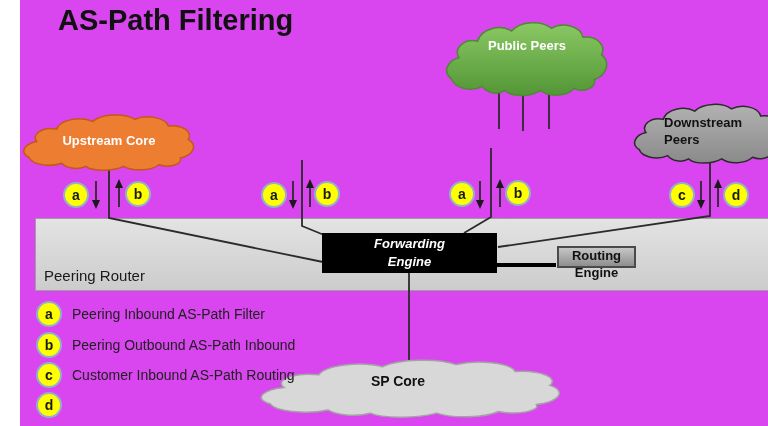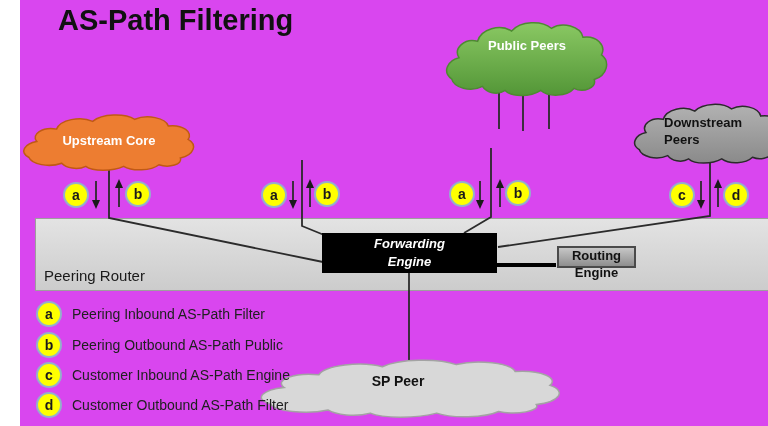--- a/index.html
+++ b/index.html
@@ -120,21 +120,21 @@
     <svg viewBox="0 0 200 120" preserveAspectRatio="none">
       <path class="p-gray" d="M45,103 C30,112 10,105 7,92 C-5,82 2,65 16,61 C9,47 23,32 39,37 C43,19 67,11 81,22 C92,7 118,6 130,18 C144,8 166,15 169,31 C186,28 198,43 192,57 C203,67 199,87 183,93 C186,105 170,113 158,106 C149,118 127,119 117,109 C104,119 81,119 73,109 C63,117 50,112 45,103 Z"></path>
     </svg>
     <div class="cloud-label dark-label" style="padding:0 30px">Downstream Peers</div>
   </div>
 
   <div class="cloud" style="left:240px;top:355px;width:302px;height:64px">
     <svg viewBox="0 0 200 120" preserveAspectRatio="none">
       <path class="p-core" d="M45,103 C30,112 10,105 7,92 C-5,82 2,65 16,61 C9,47 23,32 39,37 C43,19 67,11 81,22 C92,7 118,6 130,18 C144,8 166,15 169,31 C186,28 198,43 192,57 C203,67 199,87 183,93 C186,105 170,113 158,106 C149,118 127,119 117,109 C104,119 81,119 73,109 C63,117 50,112 45,103 Z"></path>
     </svg>
-    <div class="cloud-label dark-label" style="padding-bottom:12px;padding-right:26px;font-size:14px;font-weight:600">SP Peer</div>
+    <div class="cloud-label dark-label" style="padding-bottom:12px;padding-right:26px;font-size:14px;font-weight:600">SP Core</div>
   </div>
 
   <div class="fe-box">
     <div class="txt">Forwarding Engine</div>
   </div>
   <div class="re-box">
     <div class="txt">Routing Engine</div>
   </div>
 
   <div class="badge" style="left:43px;top:182px">a</div>
@@ -145,24 +145,23 @@
   <div class="badge" style="left:485px;top:180px">b</div>
   <div class="badge" style="left:649px;top:182px">c</div>
   <div class="badge" style="left:703px;top:182px">d</div>
 
   <div class="legend-row" style="top:301px">
     <div class="legend-badge">a</div>
     <div class="legend-text">Peering Inbound AS-Path Filter</div>
   </div>
   <div class="legend-row" style="top:332px">
     <div class="legend-badge">b</div>
-    <div class="legend-text">Peering Outbound AS-Path Public</div>
+    <div class="legend-text">Peering Outbound AS-Path Inbound</div>
   </div>
   <div class="legend-row" style="top:362px">
     <div class="legend-badge">c</div>
-    <div class="legend-text">Customer Inbound AS-Path Engine</div>
+    <div class="legend-text">Customer Inbound AS-Path Routing</div>
   </div>
   <div class="legend-row" style="top:392px">
     <div class="legend-badge">d</div>
-    <div class="legend-text">Customer Outbound AS-Path Filter</div>
   </div>
 
 </div>
 
 </body></html>

